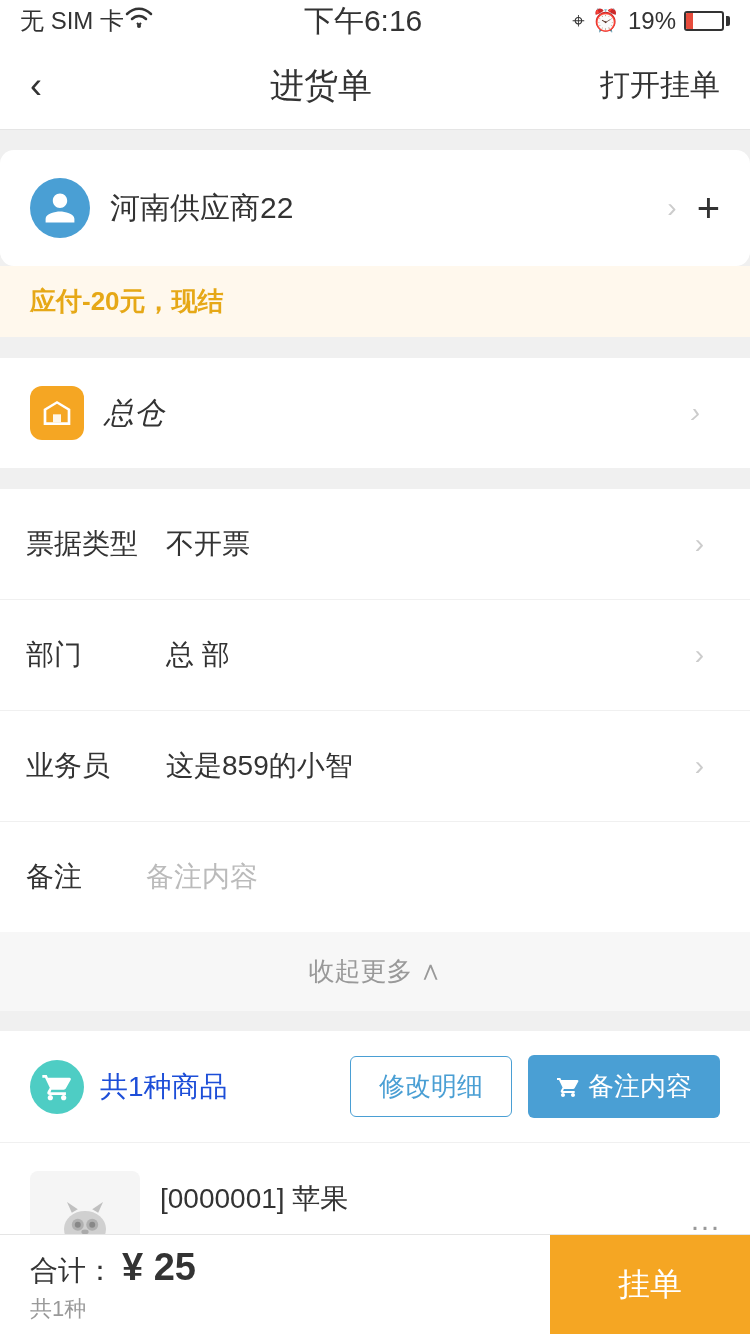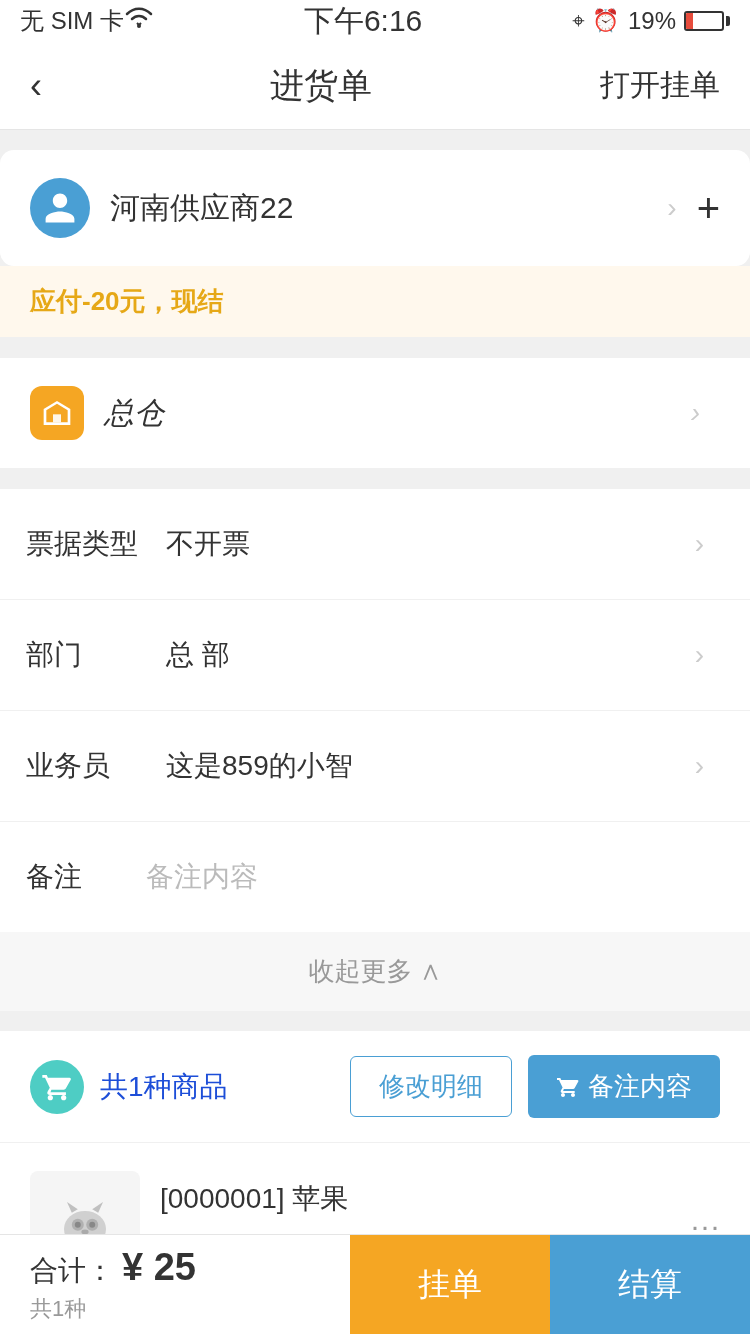--- a/index.html
+++ b/index.html
@@ -536,16 +536,13 @@
   <div class="footer-total">
     <div class="footer-total-main">
       <span>合计：</span>
       <span class="footer-total-amount">¥ 25</span>
     </div>
     <div class="footer-total-sub">共1种</div>
   </div>
   <div class="footer-hang">
     <span>挂单</span>
   </div>
-  <div class="footer-settle">
-    <span>结算</span>
-  </div>
 </div>
 
 </body></html>

